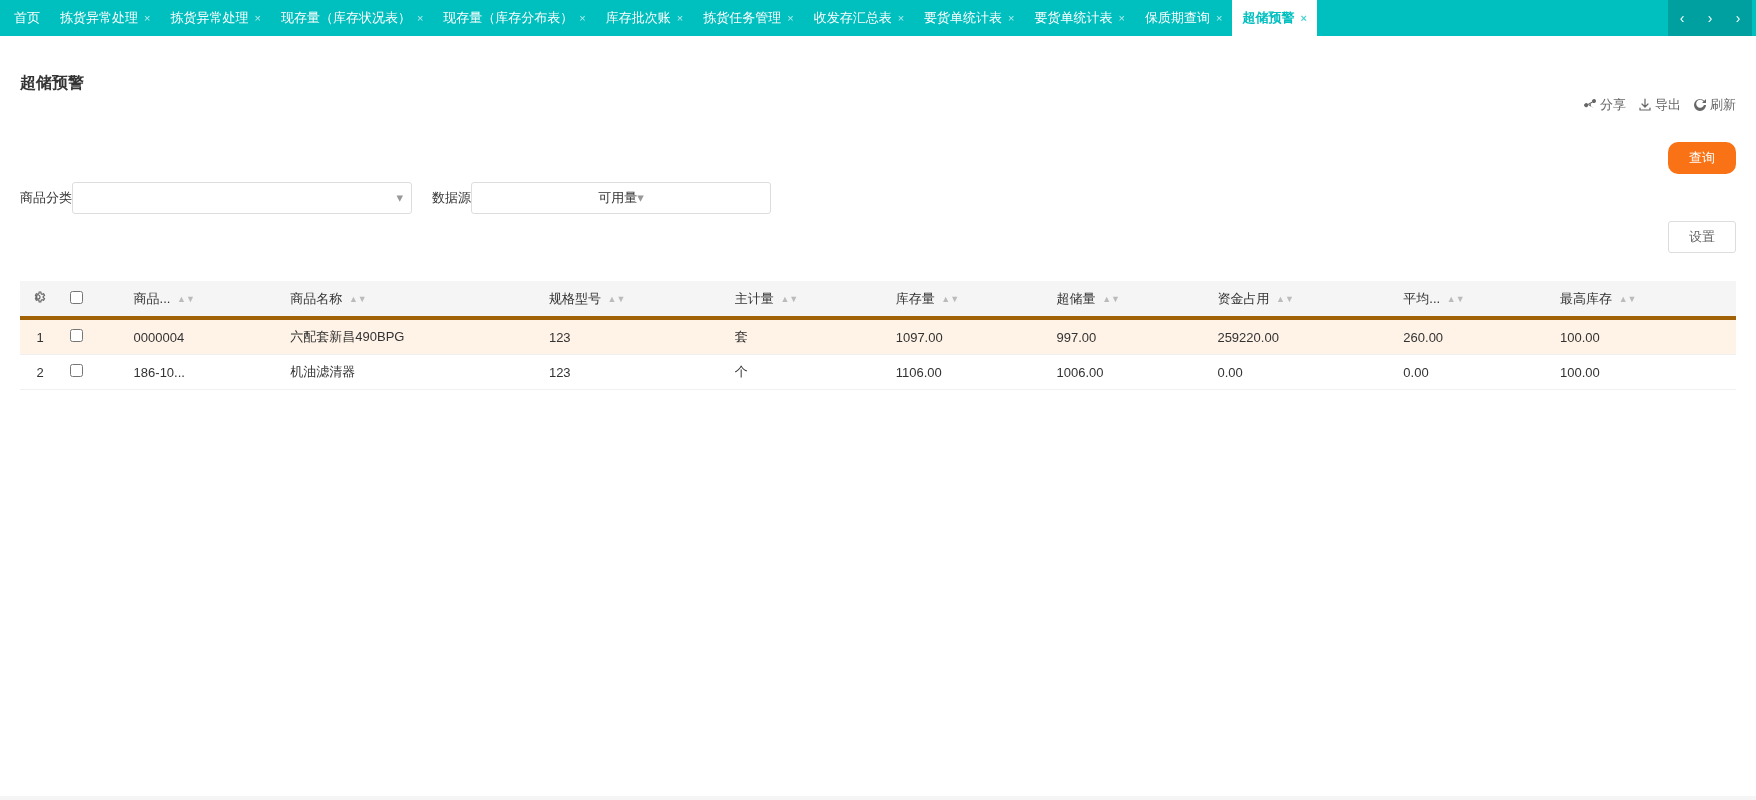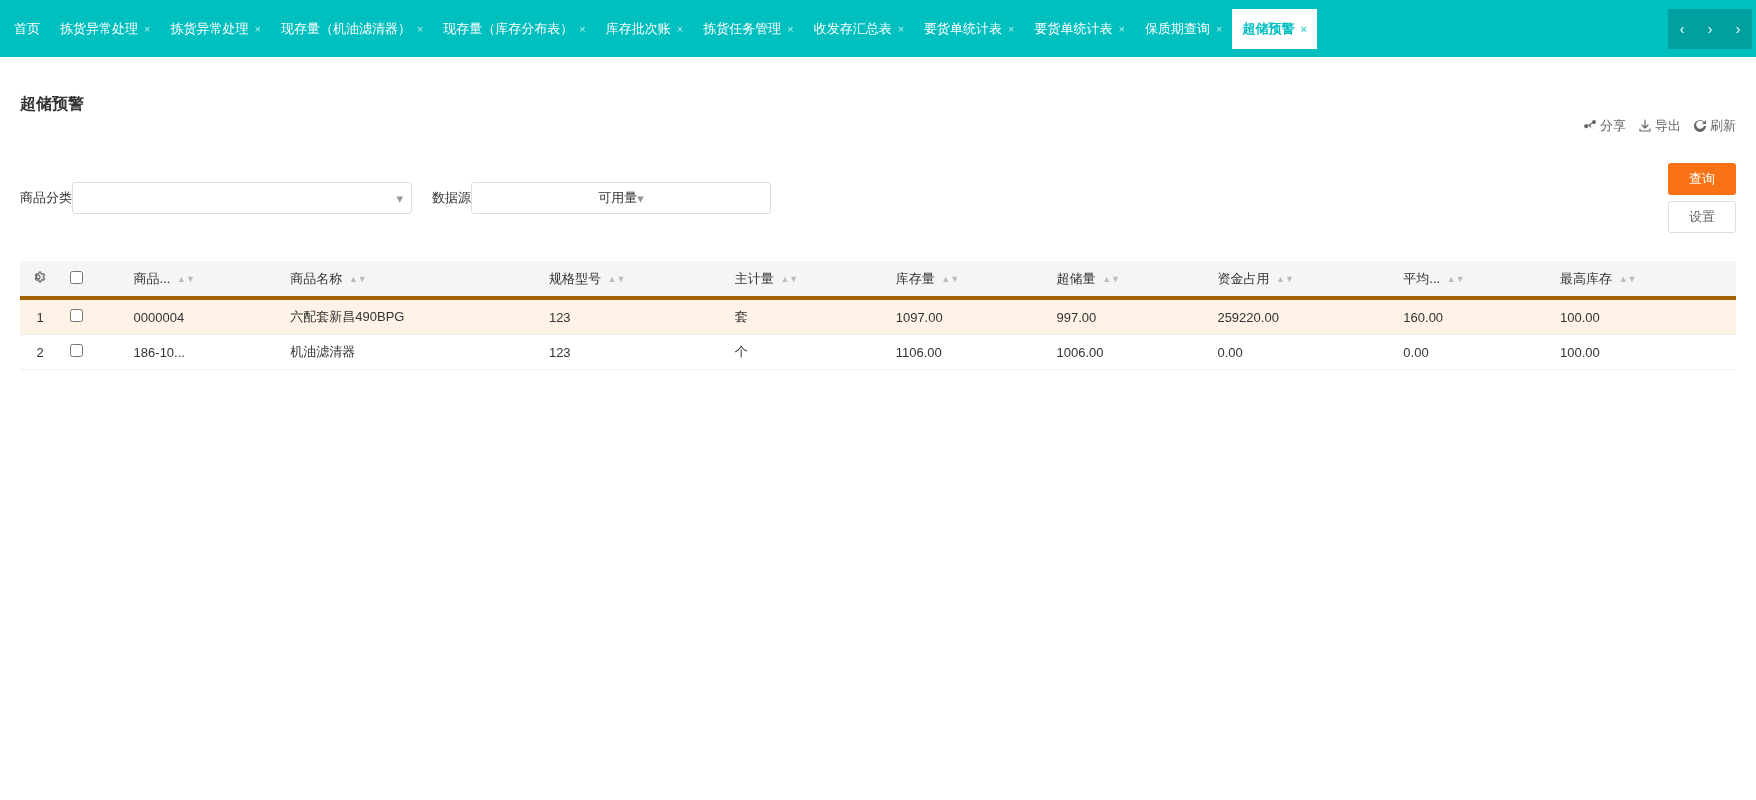--- a/index.html
+++ b/index.html
@@ -3,21 +3,21 @@
   <meta charset="utf-8">
   <style>
     * { margin: 0; padding: 0; box-sizing: border-box; }
     body { font-family: "Microsoft YaHei", "PingFang SC", sans-serif; font-size: 13px; background: #f5f5f5; color: #333; overflow-x: hidden; }
 
     
     .top-nav {
       display: flex;
       align-items: center;
       background: #00bfbf;
-      height: 57px;
+      height: 36px;
       padding: 0 4px;
       overflow: hidden;
       white-space: nowrap;
     }
     .nav-tab {
       display: inline-flex;
       align-items: center;
       padding: 0 10px;
       height: 40px;
       color: #fff;
@@ -114,35 +114,36 @@
       width: 300px;
       justify-content: center;
     }
     .filter-select .arrow {
       color: #999;
     }
     .btn-query {
       background: #f97316;
       color: #fff;
       border: none;
-      border-radius: 3px;
+      border-radius: 10px;
       padding: 6px 20px;
       font-size: 13px;
       cursor: pointer;
       height: 32px;
     }
     .btn-setting {
       background: #fff;
       color: #666;
       border: 1px solid #ddd;
       border-radius: 3px;
       padding: 6px 20px;
       font-size: 13px;
       cursor: pointer;
       height: 32px;
+      margin-top: 41px;
     }
 
     .filter-buttons {
       display: flex;
       flex-direction: column;
       gap: 6px;
       margin-left: auto;
     }
 
     
@@ -202,21 +203,21 @@
   </div>
   <div class="nav-tab">
     <span>拣货异常处理</span>
     <span class="close-x">×</span>
   </div>
   <div class="nav-tab">
     <span>拣货异常处理</span>
     <span class="close-x">×</span>
   </div>
   <div class="nav-tab">
-    <span>现存量（机油滤清器）</span>
+    <span>现存量（库存状况表）</span>
     <span class="close-x">×</span>
   </div>
   <div class="nav-tab">
     <span>现存量（库存分布表）</span>
     <span class="close-x">×</span>
   </div>
   <div class="nav-tab">
     <span>库存批次账</span>
     <span class="close-x">×</span>
   </div>
@@ -353,21 +354,21 @@
     <tr class="row-highlight">
           <td class="row-num">1</td>
           <td><input type="checkbox" style=""></td>
           <td>0000004</td>
           <td>六配套新昌490BPG</td>
           <td>123</td>
           <td>套</td>
           <td>1097.00</td>
           <td>997.00</td>
           <td>259220.00</td>
-          <td>160.00</td>
+          <td>260.00</td>
           <td>100.00</td>
         </tr>
         <tr>
           <td class="row-num">2</td>
           <td><input type="checkbox" style=""></td>
           <td>186-10...</td>
           <td>机油滤清器</td>
           <td>123</td>
           <td>个</td>
           <td>1106.00</td>

